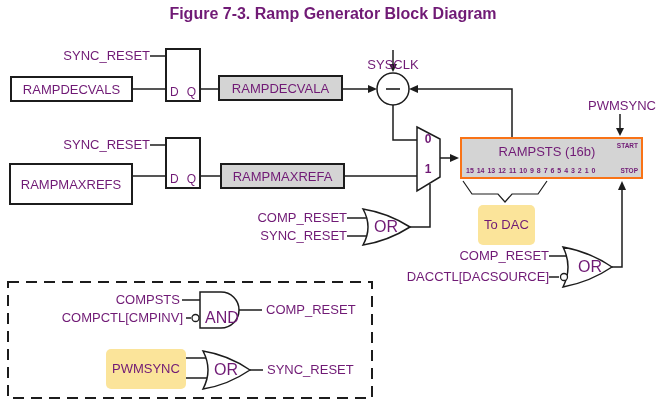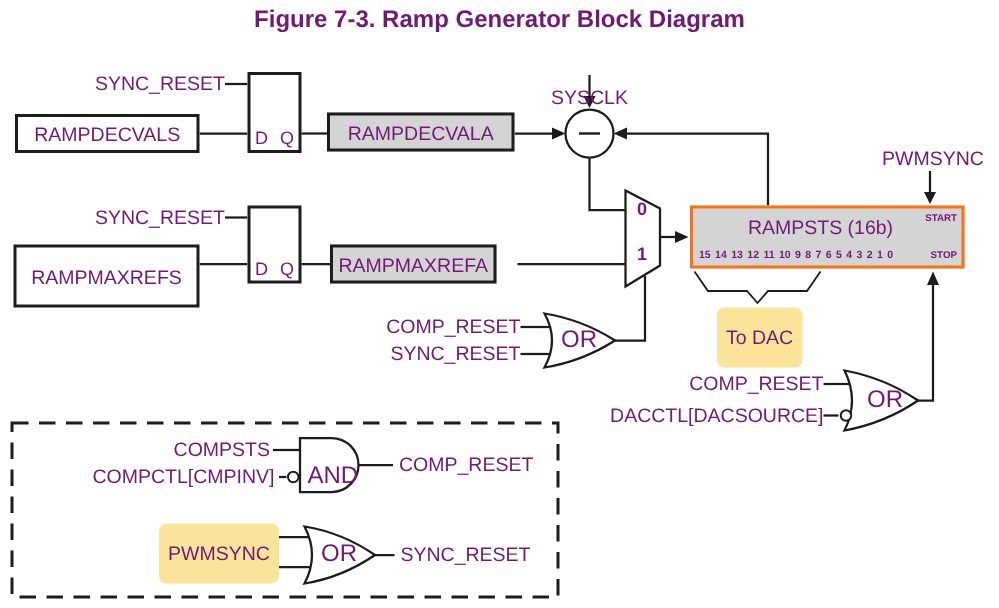--- a/index.html
+++ b/index.html
@@ -116,21 +116,21 @@
   <div class="regbox" style="left:10px;top:76px;width:123px;height:26px;box-sizing:border-box;">RAMPDECVALS</div>
 
   <div class="lbl r" style="left:20px;top:138px;width:130px;">SYNC_RESET</div>
   <div class="ff" style="left:165px;top:137px;width:32px;height:48px;">
     <div class="dq">
       <span>D</span>
       <span>Q</span>
     </div>
   </div>
   <div class="regbox" style="left:9px;top:163px;width:124px;height:42px;box-sizing:border-box;">RAMPMAXREFS</div>
-  <div class="regbox shaded" style="left:220px;top:163px;width:111px;height:26px;box-sizing:border-box;">RAMPMAXREFA</div>
+  <div class="regbox shaded" style="left:220px;top:163px;width:125px;height:26px;box-sizing:border-box;">RAMPMAXREFA</div>
 
   <div class="muxnum" style="left:421px;top:133px;width:14px;text-align:center;">0</div>
   <div class="muxnum" style="left:421px;top:163px;width:14px;text-align:center;">1</div>
 
   <div id="rampsts">
     <div class="rtitle">RAMPSTS (16b)</div>
     <div class="bits">15 14 13 12 11 10 9 8 7 6 5 4 3 2 1 0</div>
     <div class="corner" style="top:3px;">START</div>
     <div class="corner" style="bottom:3px;">STOP</div>
   </div>

